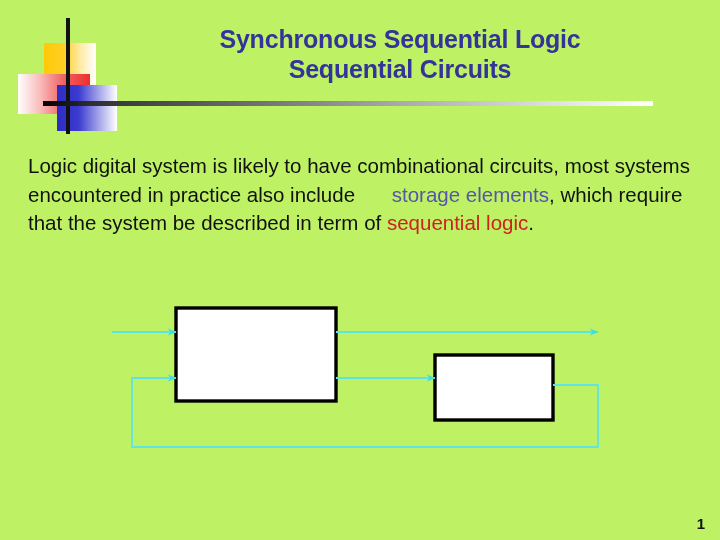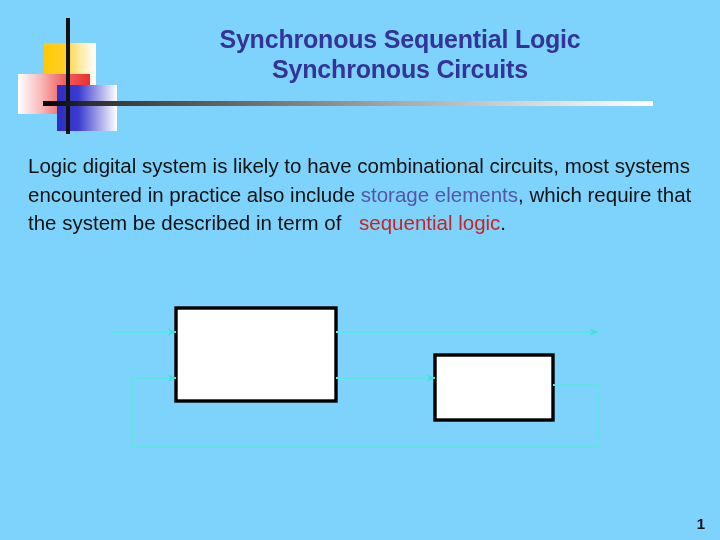--- a/index.html
+++ b/index.html
@@ -3,21 +3,21 @@
 <meta charset="utf-8">
 <style>
   html,body{margin:0;padding:0;}
   body{
     width:720px;height:540px;
     background:#ffffff;
     font-family:"Liberation Sans", sans-serif;
     overflow:hidden;
     position:relative;
   }
-  .slide{position:absolute;inset:0;background:#7dd3fc;}
+  .slide{position:absolute;inset:0;background:#bef264;}
 
   
   .logo{position:absolute;left:0;top:0;width:250px;height:135px;pointer-events:none;}
   .sq-yellow{
     position:absolute;left:44px;top:43px;width:52px;height:50px;
     background:linear-gradient(to right,#FFC907 0%,#FFCF23 38%,#FFE9A0 68%,#FFFFFF 100%);
   }
   .sq-red{
     position:absolute;left:18px;top:74px;width:72px;height:40px;
     background:linear-gradient(to left,#EE2E2E 0%,#F16565 38%,#F9BDBD 70%,#FFFFFF 100%);
@@ -47,22 +47,22 @@
   }
   .title-line{display:block;}
 
   
   .body-text{
     position:absolute;left:28px;top:152px;width:672px;
     font-size:20.5px;
     line-height:28.5px;
     color:#111111;
   }
-  .hl-blue{color:#5555aa;}
-  .hl-red{color:#cc2222;margin-left:12px;}
+  .hl-blue{color:#5555aa;margin-left:31px;}
+  .hl-red{color:#cc2222;}
 
   
   .figure{position:absolute;left:0;top:290px;width:720px;height:230px;}
   .fig-svg{position:absolute;left:0;top:0;}
 
   
   .page-num{
     position:absolute;right:15px;bottom:8px;
     font-size:15px;font-weight:bold;color:#111;
   }
@@ -75,21 +75,21 @@
   <div class="logo">
     <div class="sq-yellow"></div>
     <div class="sq-red"></div>
     <div class="sq-blue"></div>
     <div class="rule-v"></div>
   </div>
   <div class="rule-h"></div>
 
   <div class="title">
     <span class="title-line">Synchronous Sequential Logic</span>
-    <span class="title-line">Synchronous Circuits</span>
+    <span class="title-line">Sequential Circuits</span>
   </div>
 
   <div class="body-text"><span>Logic digital system is likely to have combinational circuits, most systems encountered in practice also include </span><span class="hl-blue">storage elements</span><span>, which require that the system be described in term of </span><span class="hl-red">sequential logic</span><span>.</span></div>
 
   <div class="figure">
 
     <svg class="fig-svg" width="720" height="230" viewBox="0 0 720 230">
       <defs>
         <marker id="ah" markerWidth="9" markerHeight="8" refX="8.4" refY="4" orient="auto" markerUnits="userSpaceOnUse">
           <path d="M0,0.3 L9,4 L0,7.7 L2.6,4 Z" fill="#3fe0e0"></path>

